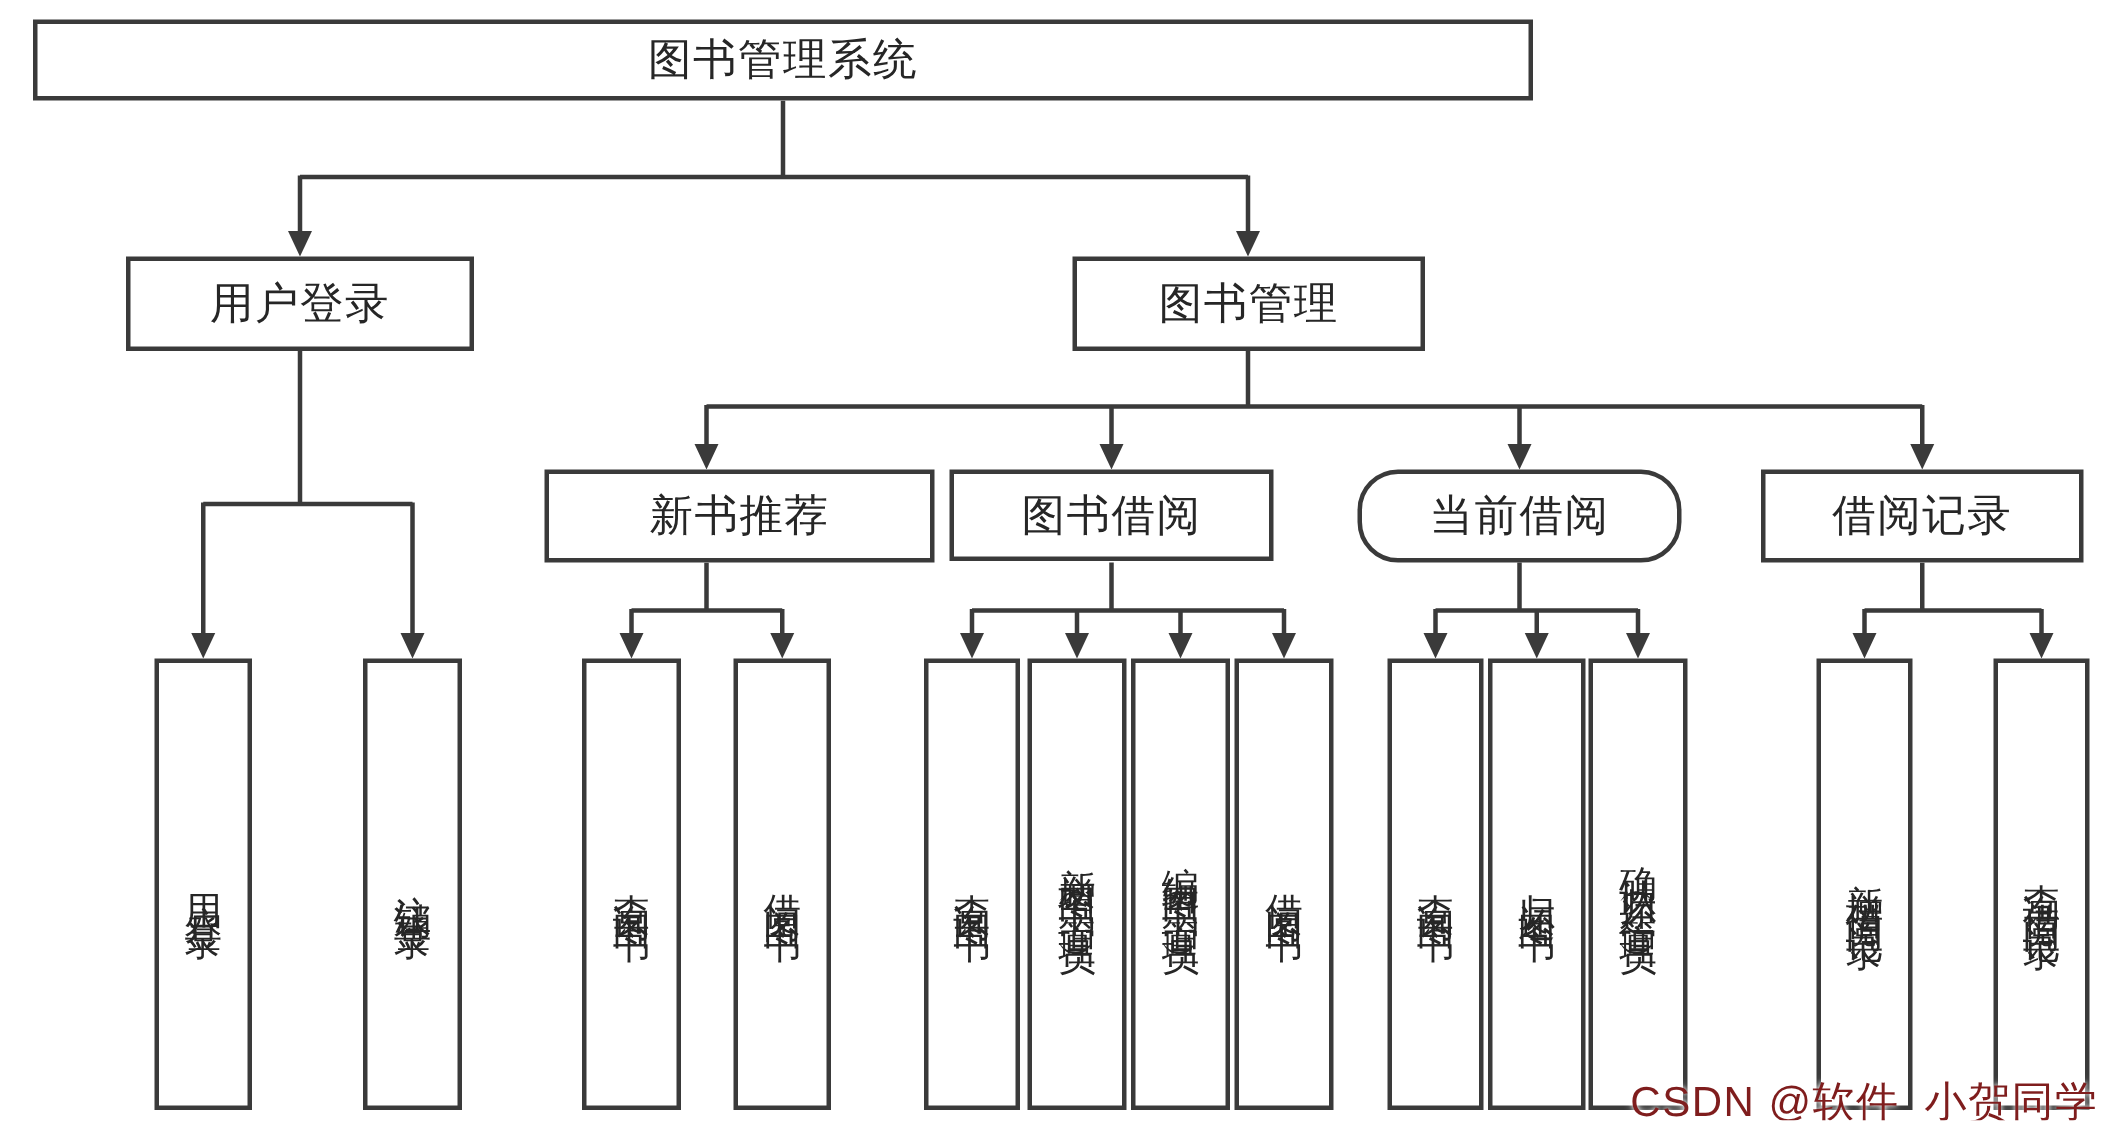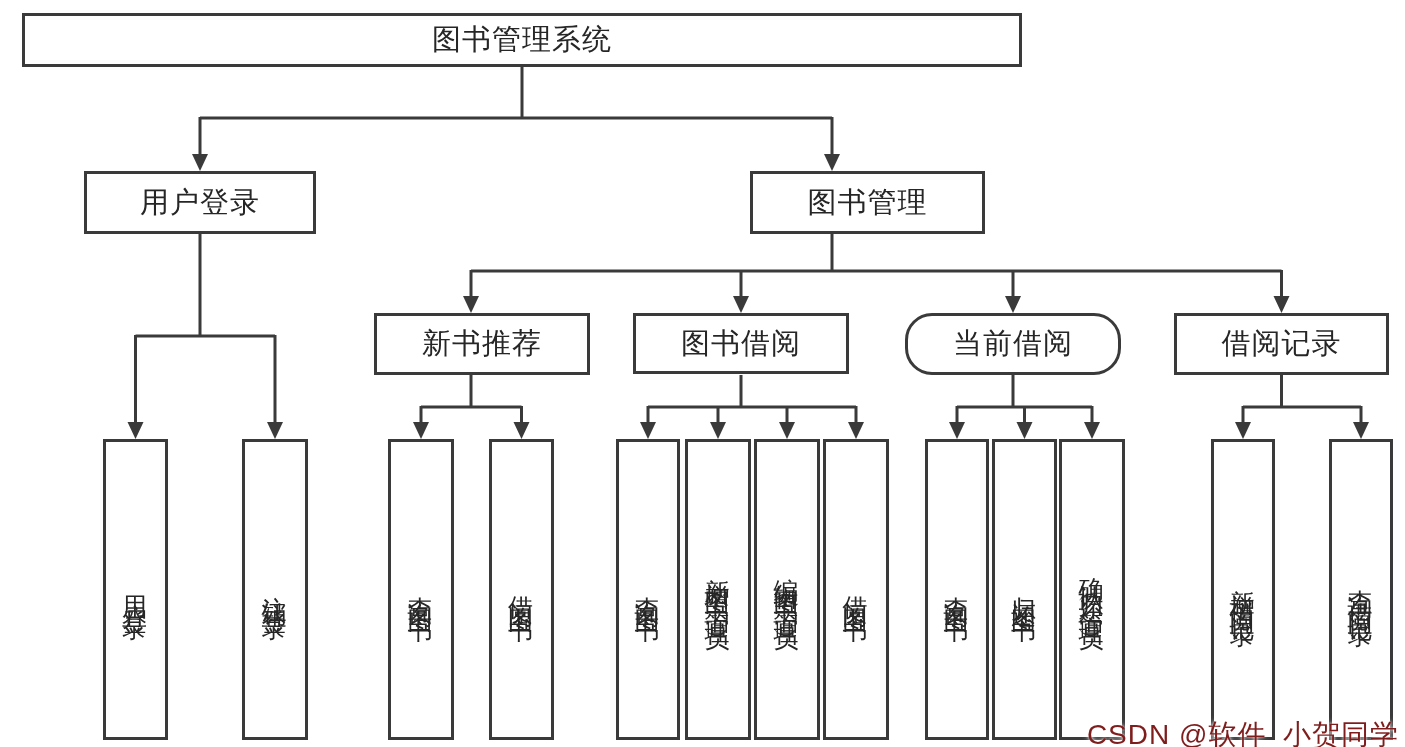--- a/index.html
+++ b/index.html
@@ -96,25 +96,25 @@
     </g>
   </svg>
 
   <div class="box" style="left:22px; top:13px; width:1000px; height:54px;">
     <span class="h-label">图书管理系统</span>
   </div>
 
   <div class="box" style="left:84px; top:171px; width:232px; height:63px;">
     <span class="h-label">用户登录</span>
   </div>
-  <div class="box" style="left:750px; top:171px; width:235px; height:63px;">
+  <div class="box" style="left:715px; top:171px; width:235px; height:63px;">
     <span class="h-label">图书管理</span>
   </div>
 
-  <div class="box" style="left:374px; top:313px; width:216px; height:62px;">
+  <div class="box" style="left:363px; top:313px; width:260px; height:62px;">
     <span class="h-label">新书推荐</span>
   </div>
   <div class="box" style="left:633px; top:313px; width:216px; height:61px;">
     <span class="h-label">图书借阅</span>
   </div>
   <div class="box" style="left:905px; top:313px; width:216px; height:62px;border-radius:27px;">
     <span class="h-label">当前借阅</span>
   </div>
   <div class="box" style="left:1174px; top:313px; width:215px; height:62px;">
     <span class="h-label">借阅记录</span>

